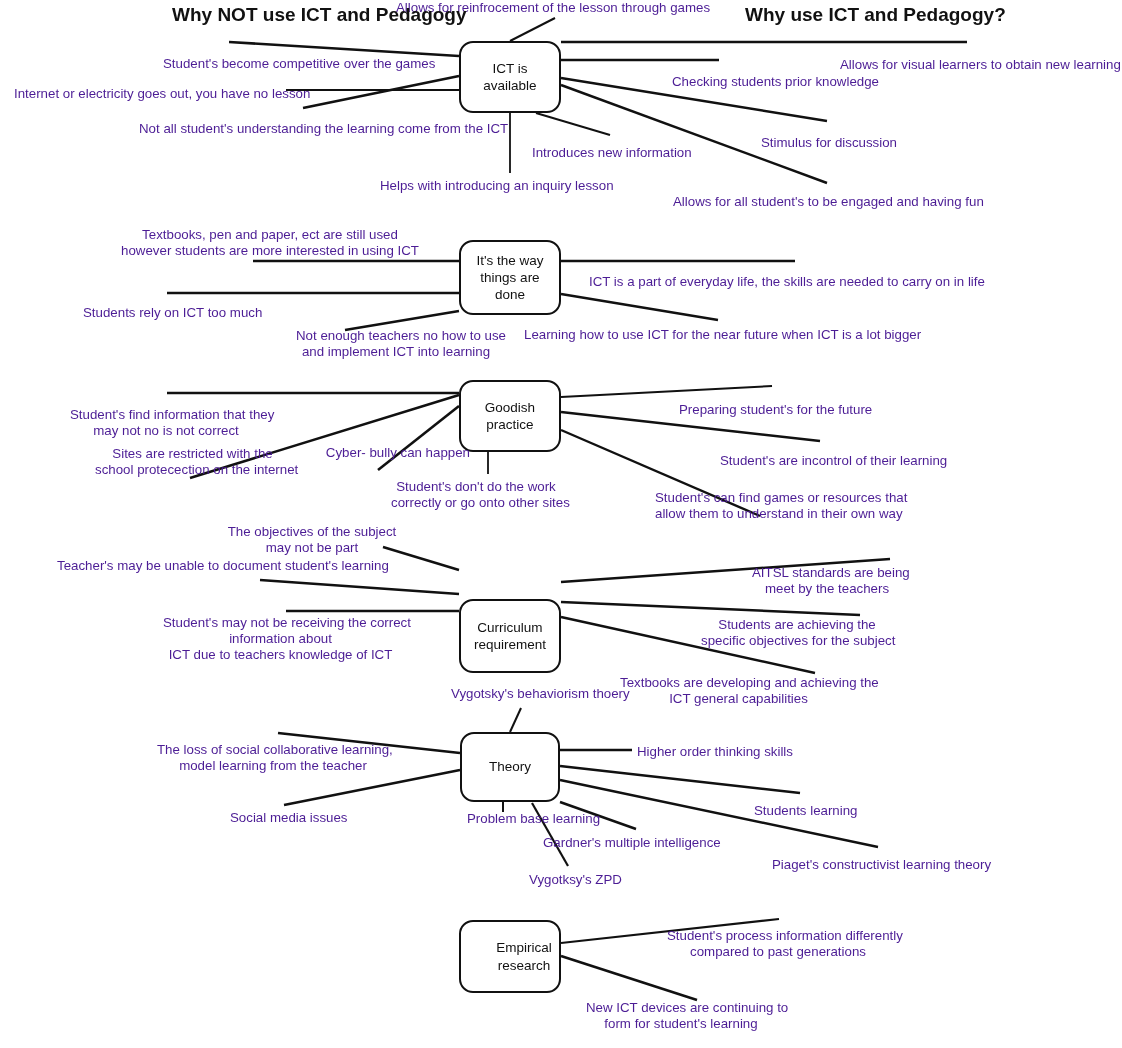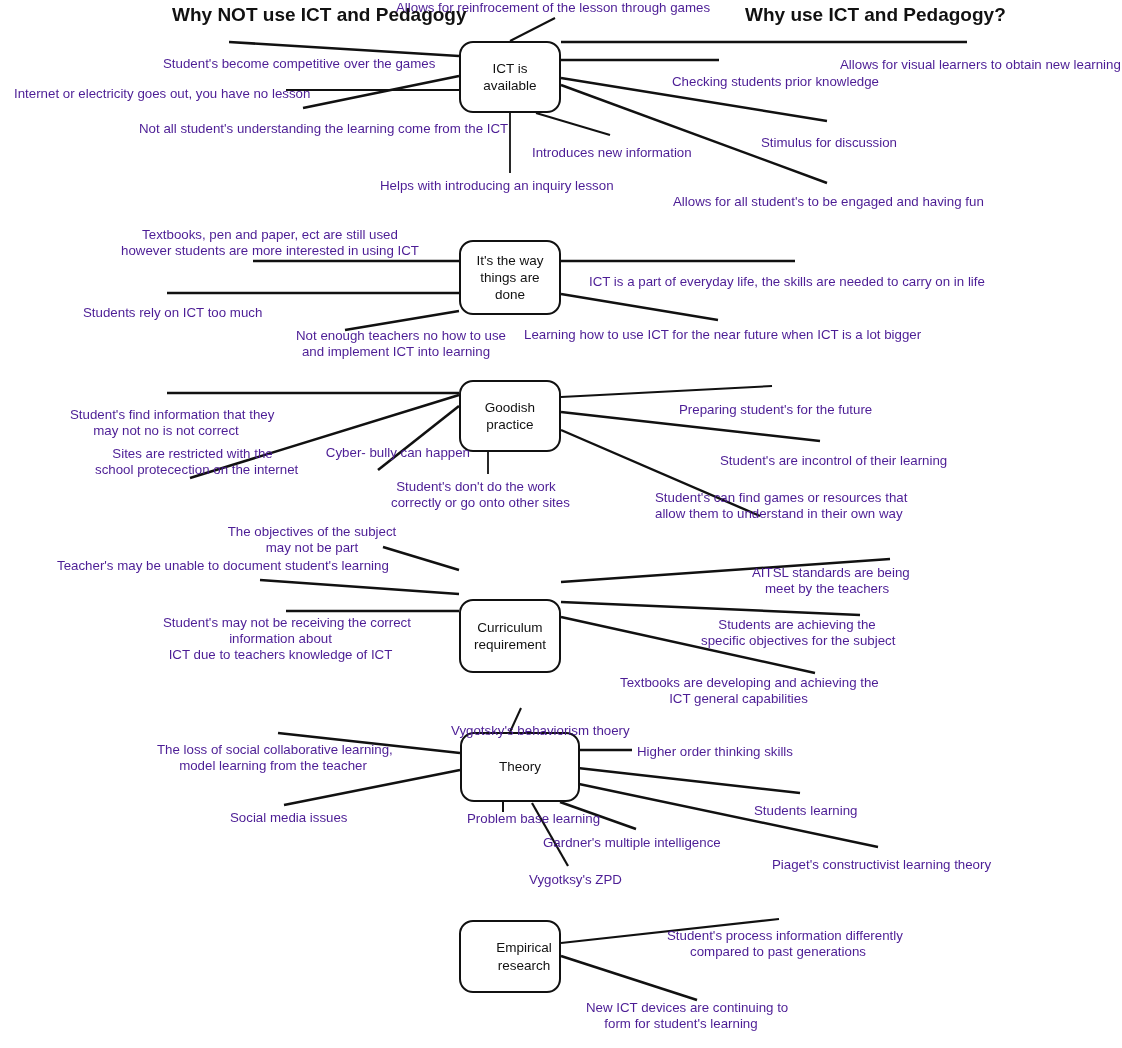--- a/index.html
+++ b/index.html
@@ -104,21 +104,21 @@
 done</span>
       </div>
       <div class="node" style="left: 459px; top: 380px; width: 102px; height: 72px;">
         <span style="white-space: pre-line;">Goodish
 practice</span>
       </div>
       <div class="node" style="left: 459px; top: 559px; width: 102px; height: 74px; margin-top: 40px;">
         <span style="white-space: pre-line;">Curriculum
 requirement</span>
       </div>
-      <div class="node" style="left: 460px; top: 732px; width: 120px; height: 70px;">
+      <div class="node" style="left: 460px; top: 732px; width: 100px; height: 70px;">
         <span style="white-space: pre-line;">Theory</span>
       </div>
       <div class="node" style="left: 459px; top: 920px; width: 102px; height: 73px;">
         <span style="white-space: pre-line; margin-left: 28px;">Empirical
 research</span>
       </div>
     </div>
   <div id="labels-layer">
       <div class="lbl c" style="left: 396px; top: 0px; width: 290px;">Allows for reinfrocement of the lesson through games</div>
       <div class="lbl l" style="left: 163px; top: 56px; width: 250px;">Student's become competitive over the games</div>
@@ -153,21 +153,21 @@
       <div class="lbl l" style="left: 57px; top: 558px; width: 310px;">Teacher's may be unable to document student's learning</div>
       <div class="lbl c" style="left: 163px; top: 615px; width: 235px;">Student's may not be receiving the correct
 information about
 ICT due to teachers knowledge of ICT</div>
       <div class="lbl c" style="left: 752px; top: 565px; width: 150px;">AITSL standards are being
 meet by the teachers</div>
       <div class="lbl c" style="left: 701px; top: 617px; width: 192px;">Students are achieving the
 specific objectives for the subject</div>
       <div class="lbl c" style="left: 620px; top: 675px; width: 237px;">Textbooks are developing and achieving the
 ICT general capabilities</div>
-      <div class="lbl l" style="left: 451px; top: 723px; width: 170px;">Vygotsky's behaviorism thoery</div>
+      <div class="lbl l" style="left: 451px; top: 686px; width: 170px;">Vygotsky's behaviorism thoery</div>
       <div class="lbl c" style="left: 157px; top: 742px; width: 232px;">The loss of social collaborative learning,
 model learning from the teacher</div>
       <div class="lbl l" style="left: 230px; top: 810px; width: 115px;">Social media issues</div>
       <div class="lbl l" style="left: 467px; top: 811px; width: 130px;">Problem base learning</div>
       <div class="lbl l" style="left: 543px; top: 835px; width: 168px;">Gardner's multiple intelligence</div>
       <div class="lbl l" style="left: 529px; top: 872px; width: 92px;">Vygotksy's ZPD</div>
       <div class="lbl l" style="left: 637px; top: 744px; width: 148px;">Higher order thinking skills</div>
       <div class="lbl l" style="left: 754px; top: 803px; width: 92px;">Students learning</div>
       <div class="lbl l" style="left: 772px; top: 857px; width: 206px;">Piaget's constructivist learning theory</div>
       <div class="lbl c" style="left: 667px; top: 928px; width: 222px;">Student's process information differently

